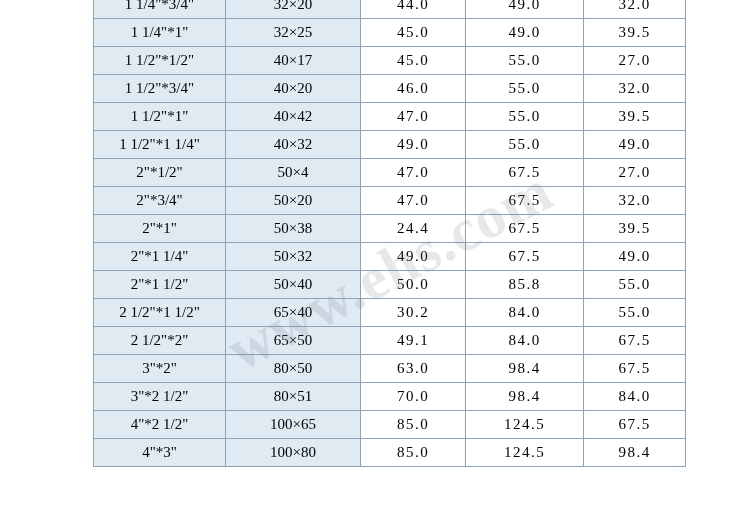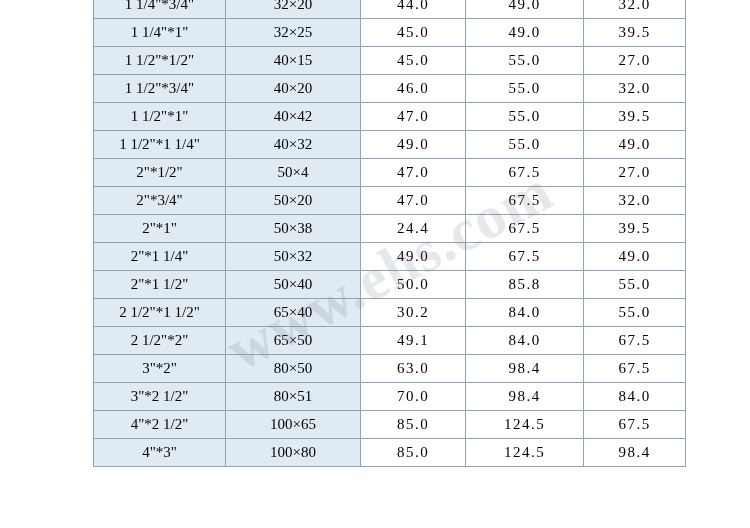--- a/index.html
+++ b/index.html
@@ -99,21 +99,21 @@
         </tr>
         <tr>
           <td class="c0">1 1/4"*1"</td>
           <td class="c1">32×25</td>
           <td class="c2 num">45.0</td>
           <td class="c3 num">49.0</td>
           <td class="c4 num">39.5</td>
         </tr>
         <tr>
           <td class="c0">1 1/2"*1/2"</td>
-          <td class="c1">40×15</td>
+          <td class="c1">40×17</td>
           <td class="c2 num">45.0</td>
           <td class="c3 num">55.0</td>
           <td class="c4 num">27.0</td>
         </tr>
         <tr>
           <td class="c0">1 1/2"*3/4"</td>
           <td class="c1">40×20</td>
           <td class="c2 num">46.0</td>
           <td class="c3 num">55.0</td>
           <td class="c4 num">32.0</td>

